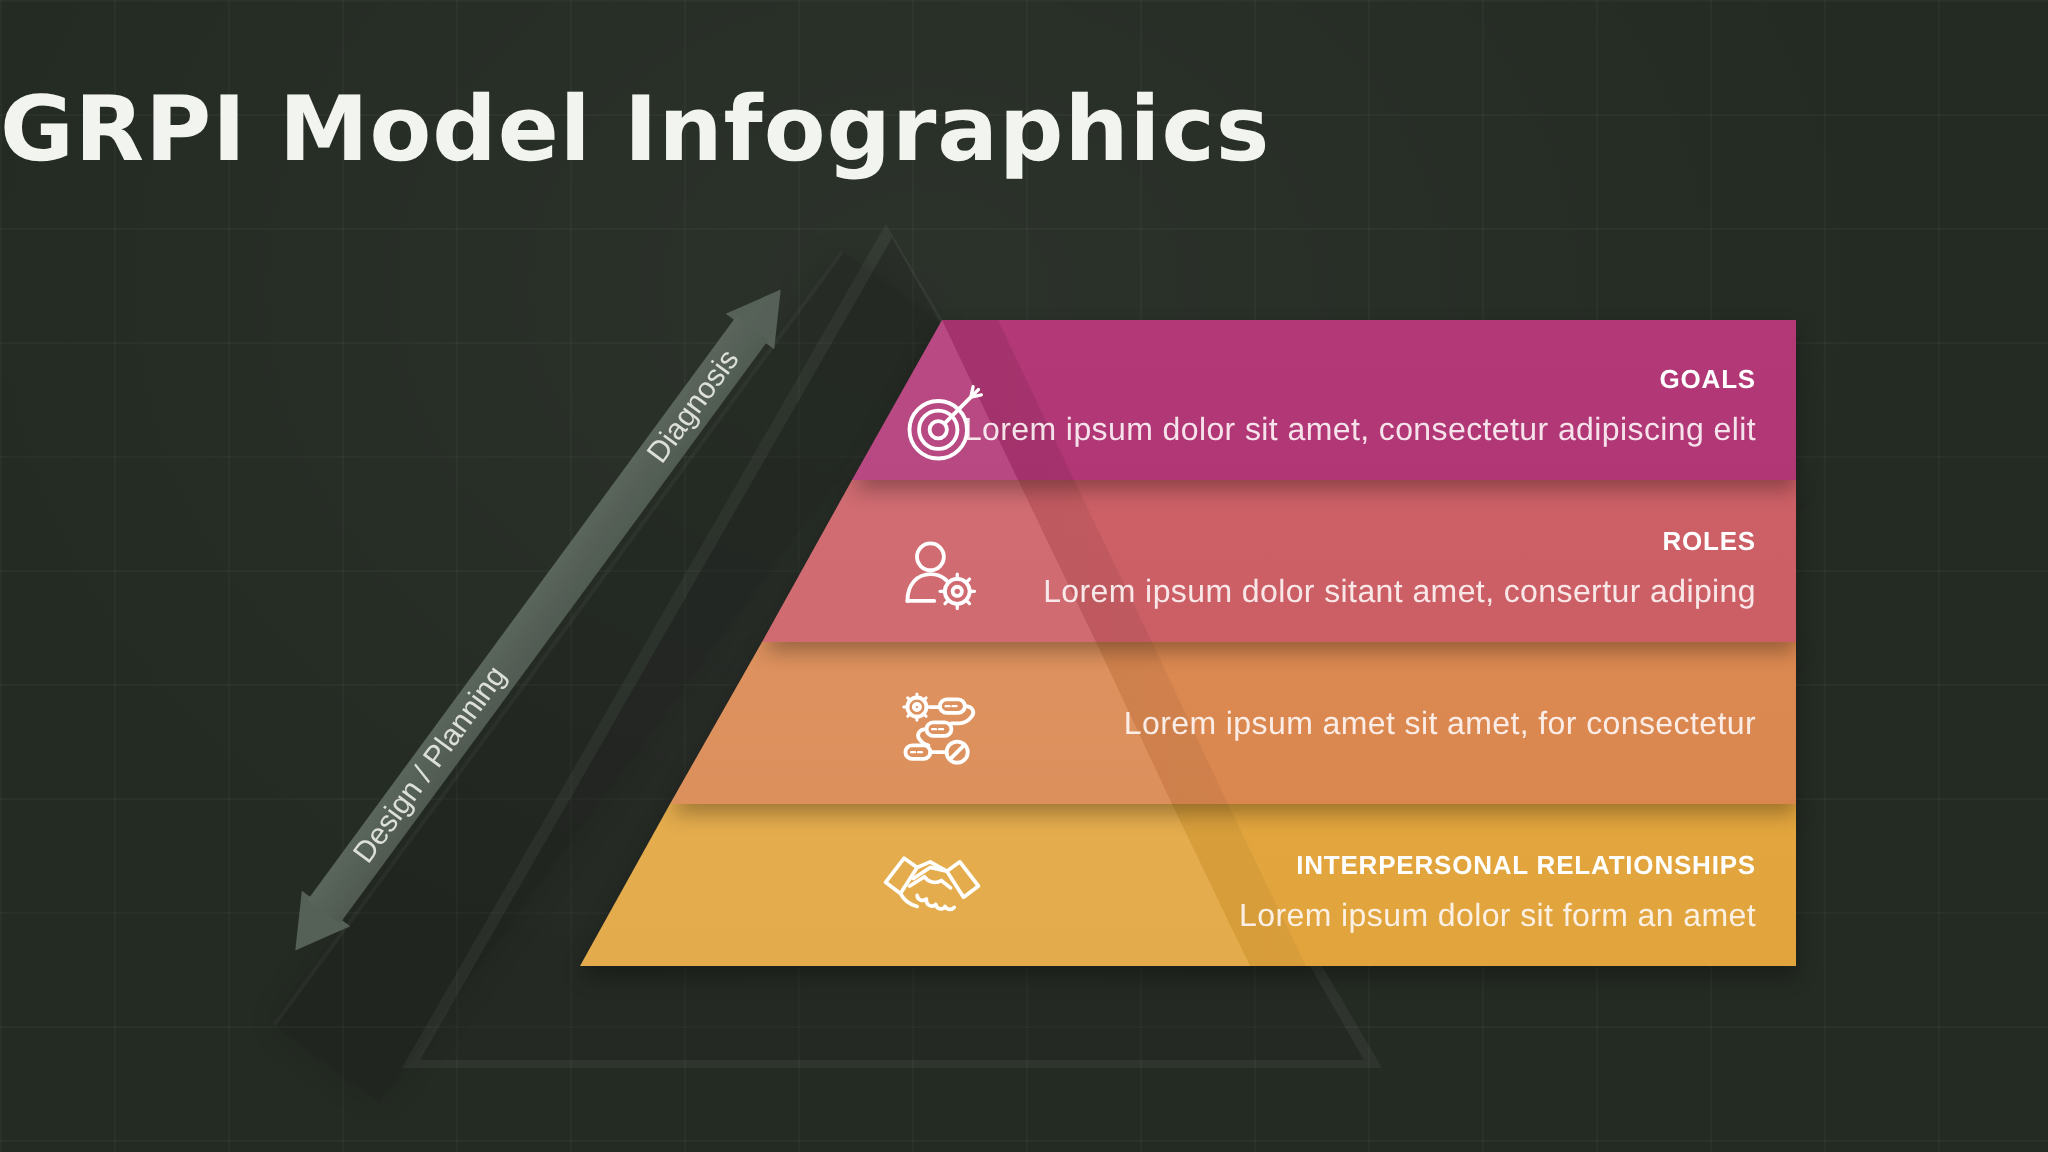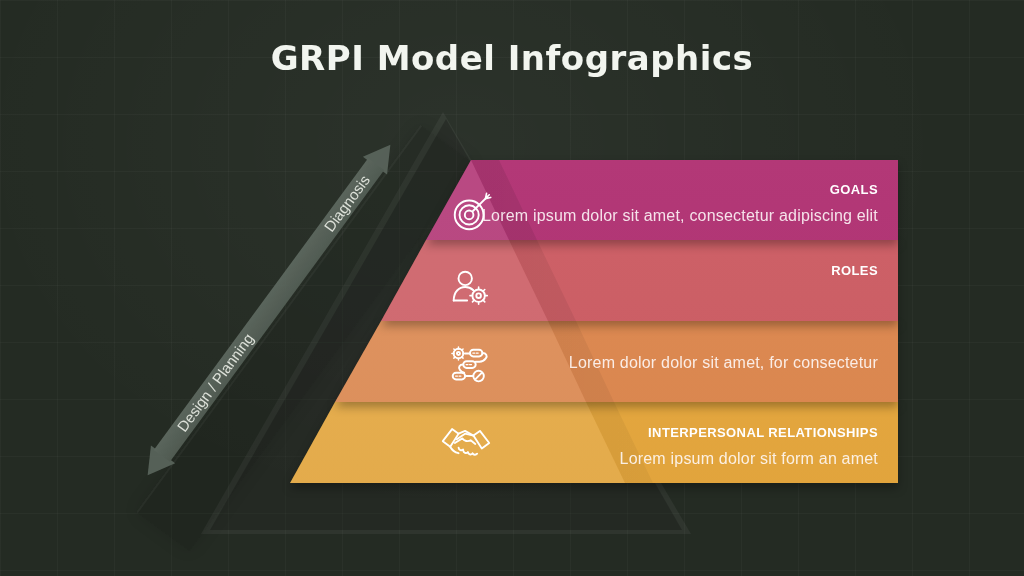--- a/index.html
+++ b/index.html
@@ -15,23 +15,22 @@
       repeating-linear-gradient(to right, rgba(255,255,255,0.028) 0 1px, rgba(0,0,0,0) 1px 57px),
       repeating-linear-gradient(to bottom, rgba(255,255,255,0.028) 0 1px, rgba(0,0,0,0) 1px 57px),
       #242b23;
   }
   .abs{position:absolute;}
   .full{position:absolute;inset:0;}
 
   
   .title{
     position:absolute;top:38px;left:0;width:1024px;
-    text-align:center;
     font-family:"DejaVu Sans","Liberation Sans",sans-serif;
-    font-size:34px;font-weight:bold;letter-spacing:0.5px;
+    font-size:45px;font-weight:bold;letter-spacing:0.5px;
     color:#f2f5ef;
   }
 
   
   .shadow-rim{
     background:rgba(255,255,255,0.05);
     clip-path:polygon(443px 112px, 201px 534px, 691px 534px);
     filter:blur(2.5px);
   }
   .shadow-tri{
@@ -172,40 +171,41 @@
         <path d="M20,11 h5"></path>
         <path d="M38,10.5 c4,0 5.5,3 3.5,5.5 c-1.5,2 -4,3.5 -6.5,3.5 h-4"></path>
         <path d="M18,22.5 c-4,0 -5.5,3 -3.5,5.5 c1,1.4 2.5,2.6 4.5,3"></path>
         <path d="M20,34.5 h8"></path>
         <circle cx="34" cy="34.5" r="5.5"></circle>
         <path d="M31,37.5 L37,31.5"></path>
         <path d="M28,10.5 h7 M21,22.5 h7 M10,34.5 h7" stroke-width="1.3" stroke-dasharray="2 1.6"></path>
       </svg>
     </div>
     <div class="btext t3">
-      <div class="bd">Lorem dolor dolor sit amet, for consectetur</div>
+      <div class="bd">Lorem ipsum amet sit amet, for consectetur</div>
     </div>
   </div>
 
   <div class="band-group">
     <div class="shape b2"></div>
     <div class="shape f2"></div>
     <div class="shape c2"></div>
     <div class="icon i2">
       <svg viewBox="0 0 48 48" fill="none" stroke="#ffffff" stroke-width="2" stroke-linecap="round" stroke-linejoin="round">
         <circle cx="19" cy="14" r="7"></circle>
         <path d="M7,37 c0,-9 5.5,-14 12,-14 c3.2,0 6,1.1 8.2,3.1"></path>
         <path d="M7,37 h14"></path>
         <circle cx="33" cy="32" r="6.5"></circle>
         <circle cx="33" cy="32" r="2.4"></circle>
         <path d="M33,23 v2.5 M33,38.5 v2.5 M24,32 h2.5 M39.5,32 h2.5 M26.6,25.6 l1.8,1.8 M37.6,36.6 l1.8,1.8 M39.4,25.6 l-1.8,1.8 M28.4,36.6 l-1.8,1.8" stroke-width="1.7"></path>
       </svg>
     </div>
     <div class="btext t2">
       <div class="hd">ROLES</div>
+      <div class="bd">Lorem ipsum dolor sitant amet, consertur adiping</div>
     </div>
   </div>
 
   <div class="band-group">
     <div class="shape b1"></div>
     <div class="shape f1"></div>
     <div class="shape c1"></div>
     <div class="icon i1">
       <svg viewBox="0 0 48 48" fill="none" stroke="#ffffff" stroke-width="2" stroke-linecap="round" stroke-linejoin="round">
         <circle cx="21" cy="27" r="15"></circle>

